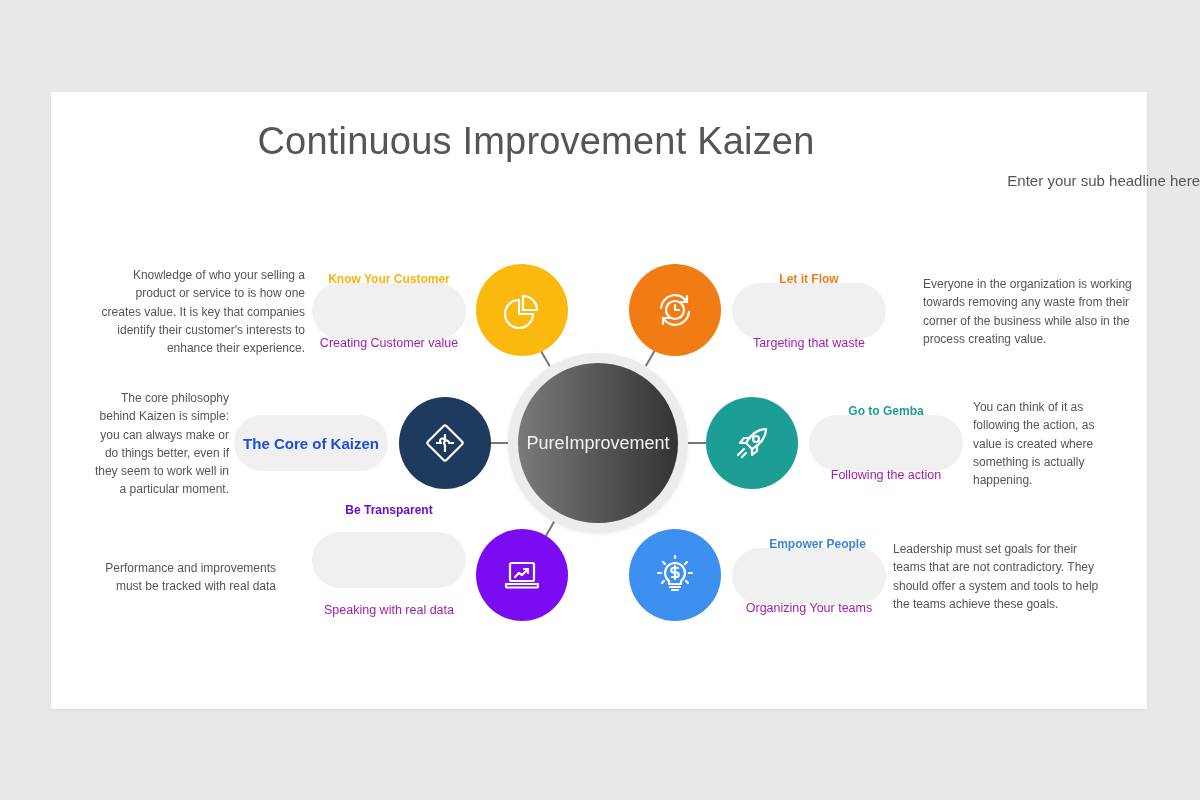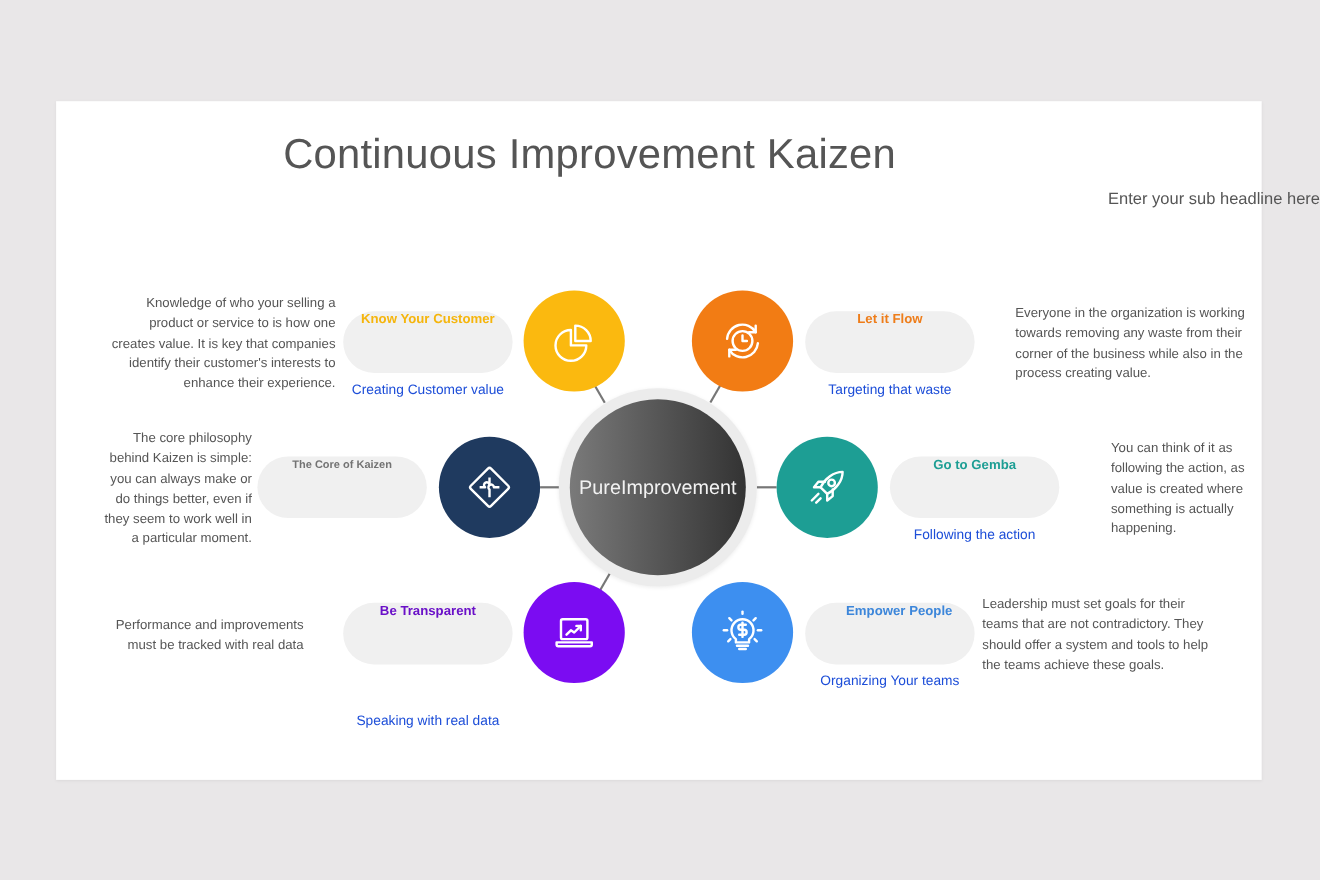--- a/index.html
+++ b/index.html
@@ -64,31 +64,31 @@
     border-radius: 50%;
     display: flex; align-items: center; justify-content: center;
   }
   .node svg { width: 44px; height: 44px; }
   .pill {
     position: absolute;
     height: 56px;
     border-radius: 28px;
     background: #f0f0f0;
     display: flex; flex-direction: column;
-    align-items: center; 
+    align-items: center; justify-content: center;
     text-align: center;
   }
   .pill .pt {
     font-size: 12px;
     font-weight: bold;
     line-height: 15px;
   }
   .pill .ps {
     font-size: 12.5px;
-    color: #1d4ed8;
+    color: #a21caf;
     line-height: 16px;
     margin-top: 48px;
   }
   .desc {
     position: absolute;
     font-size: 12px;
     line-height: 18.3px;
     color: #555555;
   }
   .desc.right { text-align: right; }
@@ -155,21 +155,21 @@
 </div>
 
 <div class="node" style="left:399px; top:397px; background:#1f3a5f;">
   <svg viewBox="0 0 44 44" fill="none" stroke="#ffffff" stroke-width="2.2" stroke-linejoin="round">
     <rect x="9" y="9" width="26" height="26" rx="2" transform="rotate(45 22 22)"></rect>
     <path d="M13 22 L18 22 A2.5 2.5 0 1 1 22 20 L22 13"></path>
     <path d="M31 22 L26 22 A2.5 2.5 0 1 0 22 24 L22 31"></path>
   </svg>
 </div>
 <div class="pill" style="left:234px; top:415px; width:154px;">
-  <span class="pt" style="color:#737373; font-size:10px;">The Core of Kaizen</span>
+  <span class="pt" style="color:#1d4ed8; font-size:15px;">The Core of Kaizen</span>
 </div>
 <div class="desc right" style="left:80px; top:389px; width:149px;">
   <div>The core philosophy</div>
   <div>behind Kaizen is simple:</div>
   <div>you can always make or</div>
   <div>do things better, even if</div>
   <div>they seem to work well in</div>
   <div>a particular moment.</div>
 </div>
 
@@ -180,37 +180,37 @@
     <path d="M16 22 L10 22 L14 17 L20 17"></path>
     <path d="M22 28 L22 34 L27 30 L27 24"></path>
     <path d="M14 28 L8 34"></path>
     <path d="M16 32 L12 36"></path>
   </svg>
 </div>
 <div class="pill" style="left:809px; top:415px; width:154px;">
   <span class="pt" style="color:#1d9e94;">Go to Gemba</span>
   <span class="ps">Following the action</span>
 </div>
-<div class="desc left" style="left:973px; top:398px; width:150px;margin-left:37px;">
+<div class="desc left" style="left:973px; top:398px; width:150px;">
   <div>You can think of it as</div>
   <div>following the action, as</div>
   <div>value is created where</div>
   <div>something is actually</div>
   <div>happening.</div>
 </div>
 
 <div class="node" style="left:476px; top:529px; background:#7b0cf2;">
   <svg viewBox="0 0 44 44" fill="none" stroke="#ffffff" stroke-width="2.2" stroke-linecap="round" stroke-linejoin="round">
     <rect x="10" y="10" width="24" height="18" rx="1.5"></rect>
     <path d="M6 31 L38 31 L38 33 A1.5 1.5 0 0 1 36.5 34.5 L7.5 34.5 A1.5 1.5 0 0 1 6 33 Z"></path>
     <path d="M15 24 L19 20 L22 22 L28 16"></path>
     <path d="M24 16 L28 16 L28 20"></path>
   </svg>
 </div>
-<div class="pill" style="left:312px; top:548px; width:154px;gap:36px;">
+<div class="pill" style="left:312px; top:532px; width:154px;gap:36px;">
   <span class="pt" style="color:#6a10c8;">Be Transparent</span>
   <span class="ps">Speaking with real data</span>
 </div>
 <div class="desc right" style="left:90px; top:559px; width:186px;">
   <div>Performance and improvements</div>
   <div>must be tracked with real data</div>
 </div>
 
 <div class="node" style="left:629px; top:529px; background:#3d8ff0;">
   <svg viewBox="0 0 44 44" fill="none" stroke="#ffffff" stroke-width="2.2" stroke-linecap="round" stroke-linejoin="round">

